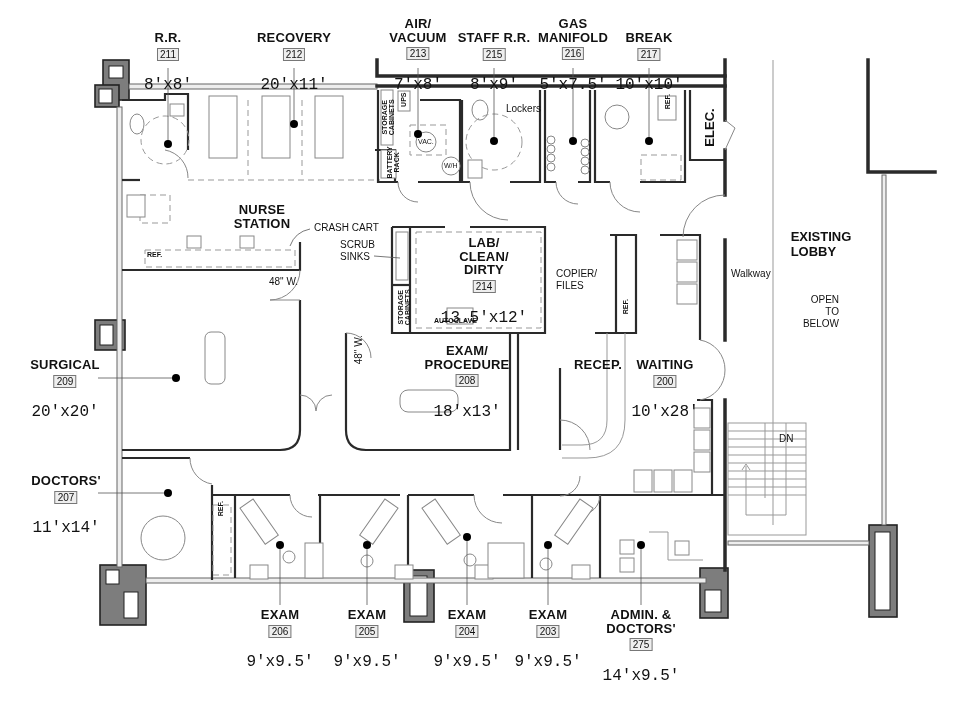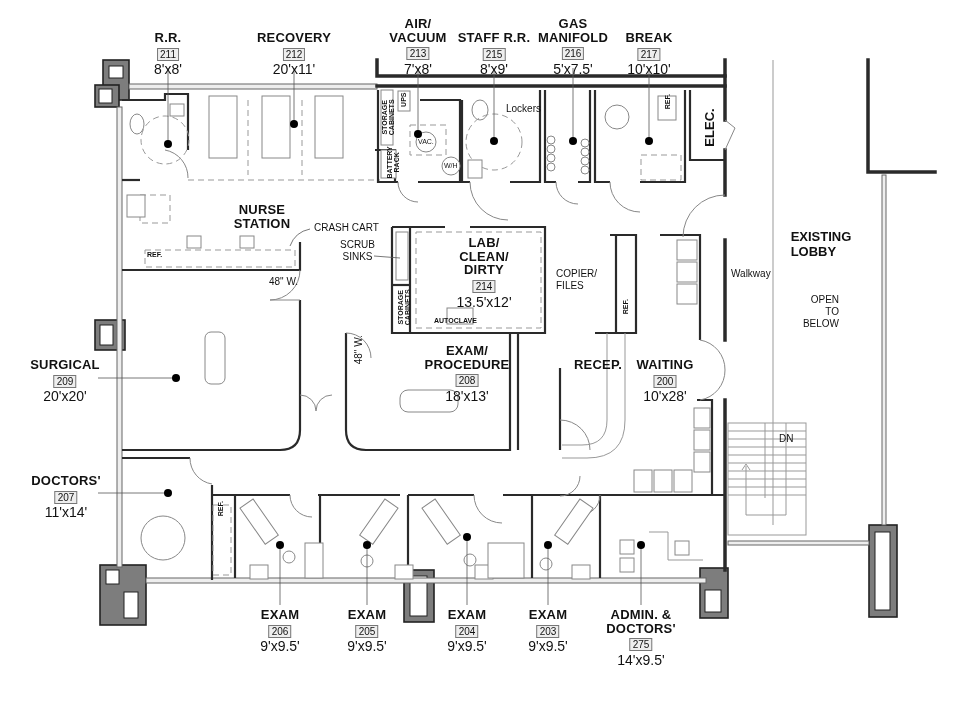--- a/index.html
+++ b/index.html
@@ -2,21 +2,21 @@
 <html><head>
 <meta charset="utf-8">
 <style>
   html, body { margin:0; padding:0; background:#ffffff; }
   body { width:980px; height:724px; position:relative; overflow:hidden;
          font-family:"Liberation Sans", sans-serif; color:#111; }
   #plan { position:absolute; left:0; top:0; width:980px; height:724px; }
   .lbl { position:absolute; text-align:center; transform:translateX(-50%); line-height:1.05; }
   .rname { font-weight:bold; font-size:13px; letter-spacing:0.2px; white-space:pre-line; display:block; }
   .rnum { display:inline-block; font-size:10px; border:1px solid #777; background:#eee; padding:0 2px; margin-top:2px; line-height:11px; }
-  .rsize { display:block; font-size:14px; margin-top:1px; }
+  .rsize { display:block; font-size:16px; margin-top:16px;font-family:Liberation Mono, monospace; }
   .note { position:absolute; font-size:10px; white-space:pre-line; line-height:1.15; }
   .vnote { position:absolute; font-size:7px; font-weight:bold; transform:rotate(-90deg); transform-origin:center; white-space:pre-line; text-align:center; line-height:1.05; }
   .elec { position:absolute; font-size:13px; font-weight:bold; transform:rotate(-90deg); }
   .lobby { position:absolute; font-weight:bold; font-size:13px; text-align:left; line-height:1.15; white-space:pre-line; transform:translateX(-50%); }
   .open { position:absolute; font-size:10px; text-align:right; white-space:pre-line; line-height:1.2; transform:translateX(-50%); }
 </style>
 </head>
 <body>
 
 <svg id="plan" viewBox="0 0 980 724" xmlns="http://www.w3.org/2000/svg">
@@ -397,21 +397,21 @@
 </div>
 
 <div class="elec" style="left:690px;top:120px">ELEC.</div>
 <div class="lobby" style="left:821px;top:230px">EXISTING
 LOBBY</div>
 <div class="open" style="left:821px;top:294px">OPEN
 TO
 BELOW</div>
 
 <div class="note" style="left:314px;top:222px">CRASH CART</div>
-<div class="note" style="left:340px;top:239px;text-align:center">SCRUB
+<div class="note" style="left:340px;top:239px;">SCRUB
 SINKS</div>
 <div class="note" style="left:556px;top:268px">COPIER/
 FILES</div>
 <div class="note" style="left:731px;top:268px">Walkway</div>
 <div class="note" style="left:506px;top:103px">Lockers</div>
 <div class="note" style="left:269px;top:276px">48" W.</div>
 <div class="note" style="left:344px;top:344px;transform:rotate(-90deg)">48" W.</div>
 <div class="note" style="left:779px;top:433px">DN</div>
 <div class="note" style="left:434px;top:317px;font-size:7px;font-weight:bold">AUTOCLAVE</div>
 <div class="note" style="left:147px;top:251px;font-size:7px;font-weight:bold">REF.</div>

